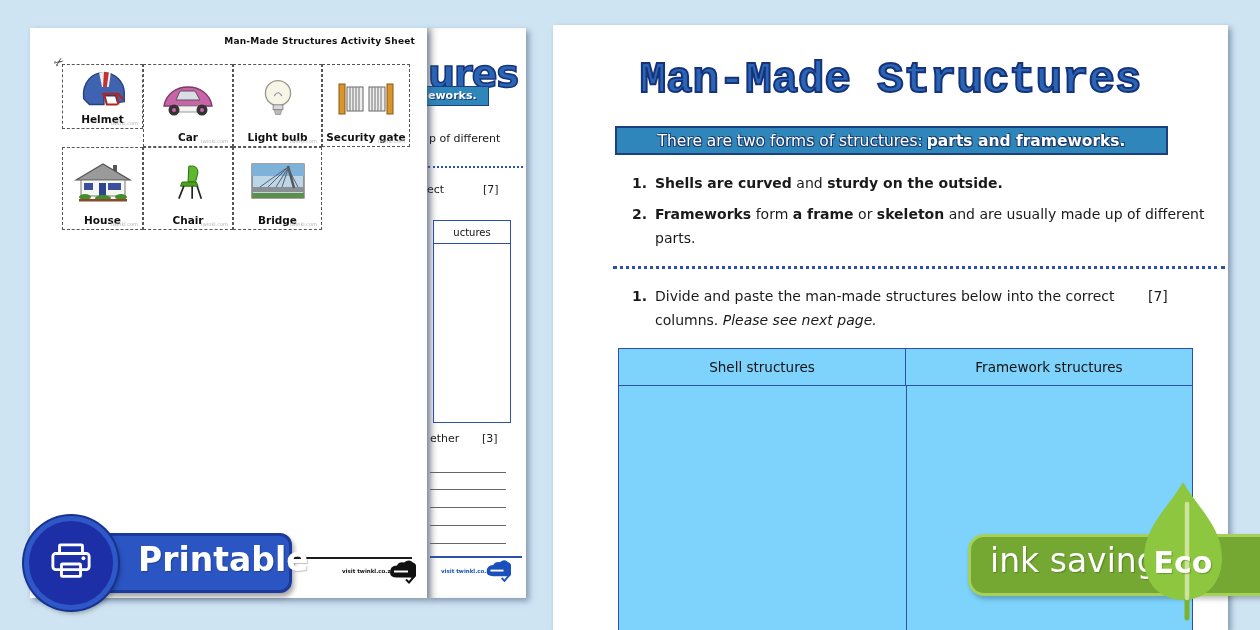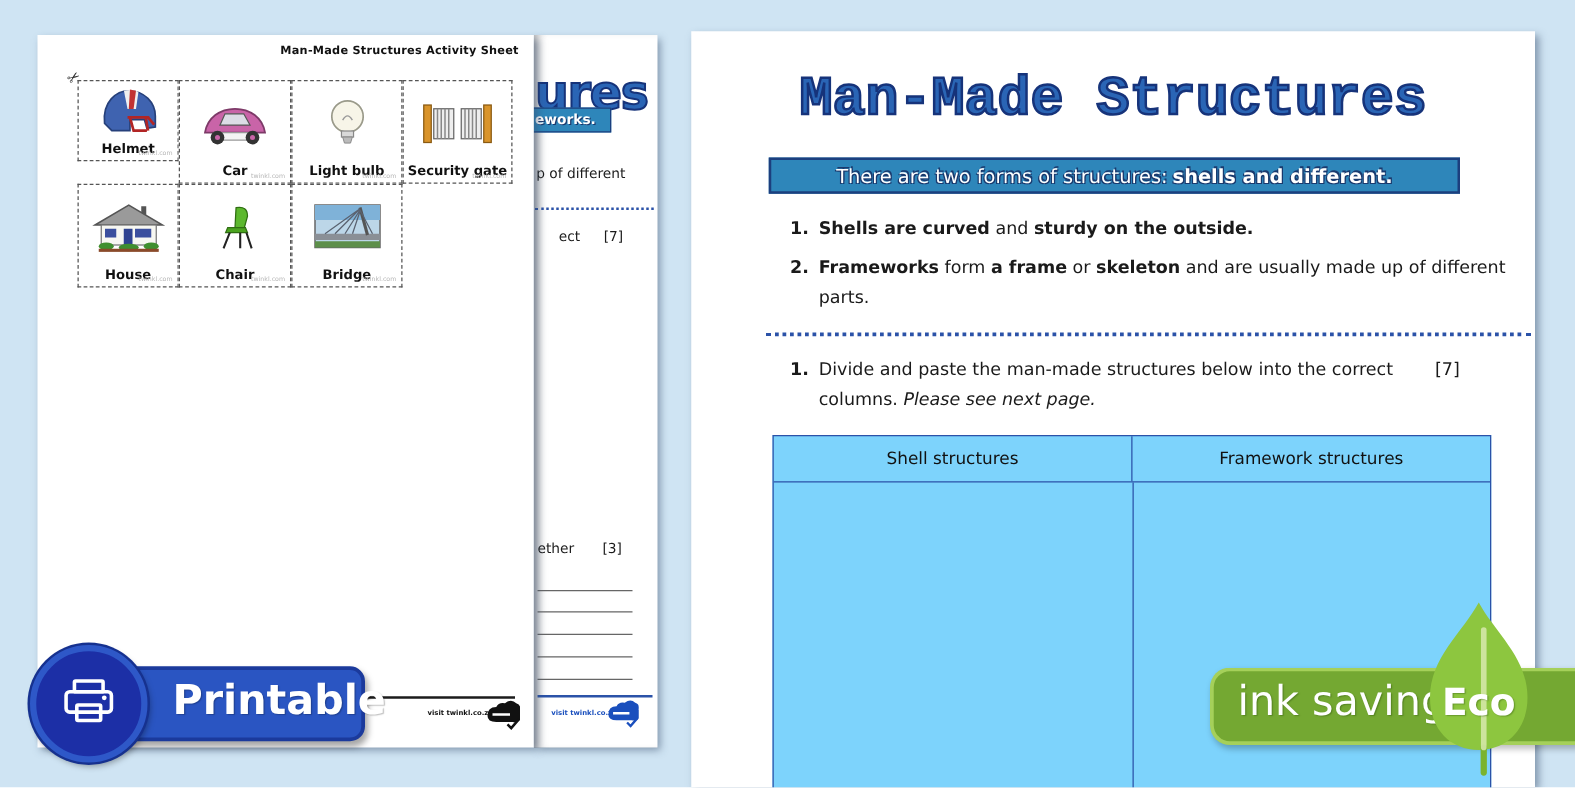--- a/index.html
+++ b/index.html
@@ -82,22 +82,25 @@
 </head>
 <body>
 
 <div id="stage">
 
   <div id="page-mid" class="page">
     <div class="mid-title">ures</div>
     <div class="mid-banner">eworks.</div>
     <div class="mid-text" style="left:2px; top:104px;">p of different</div>
     <div class="mid-dotted"></div>
-    <div class="mid-text" style="left:20px; top:155px;text-align:right;">ect</div>
+    <div class="mid-text" style="left:0; top:155px;text-align:right;">ect</div>
     <div class="mid-text" style="left:56px; top:155px;">[7]</div>
+    <div class="mid-table">
+      <div class="hd">uctures</div>
+    </div>
     <div class="mid-text" style="left:3px; top:404px;">ether</div>
     <div class="mid-text" style="left:55px; top:404px;">[3]</div>
     <div class="mid-line" style="top:444px;"></div>
     <div class="mid-line" style="top:461px;"></div>
     <div class="mid-line" style="top:479px;"></div>
     <div class="mid-line" style="top:497px;"></div>
     <div class="mid-line" style="top:515px;"></div>
     <div class="mid-footer-line"></div>
     <div class="footer-visit mid-visit">visit twinkl.co.za</div>
     <div class="logo-box" style="left:56px; top:532px;">
@@ -224,21 +227,21 @@
         <path d="M20 19 l3 3 l6 -7" stroke="#111" stroke-width="2" fill="none"></path>
       </svg>
     </div>
   </div>
 
   <div id="page-right" class="page">
     <div class="main-title">Man-Made Structures</div>
 
     <div class="main-banner">
       <span>There are two forms of structures:</span>
-      <b>shells and different.</b>
+      <b>parts and frameworks.</b>
     </div>
 
     <div class="fact" style="top:150px;">
       <span class="num">1.</span><b>Shells are curved</b><span> and </span><b>sturdy on the outside.</b>
     </div>
 
     <div class="fact" style="top:181px;">
       <span class="num">2.</span><b>Frameworks</b><span> form </span><b>a frame</b><span> or </span><b>skeleton</b><span> and are usually made up of different</span>
     </div>
     <div class="fact2-line2">parts.</div>

